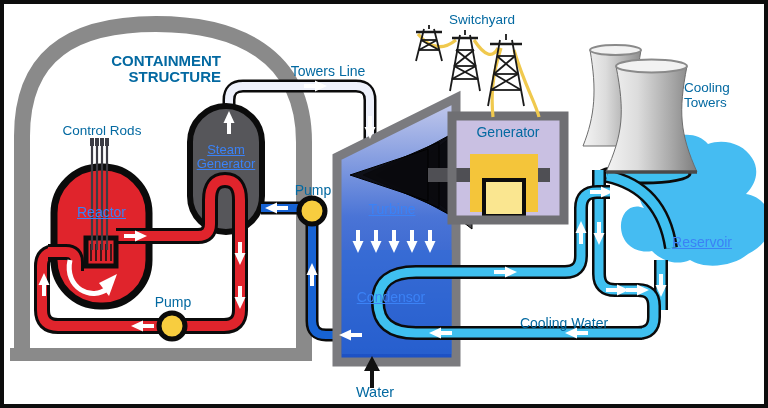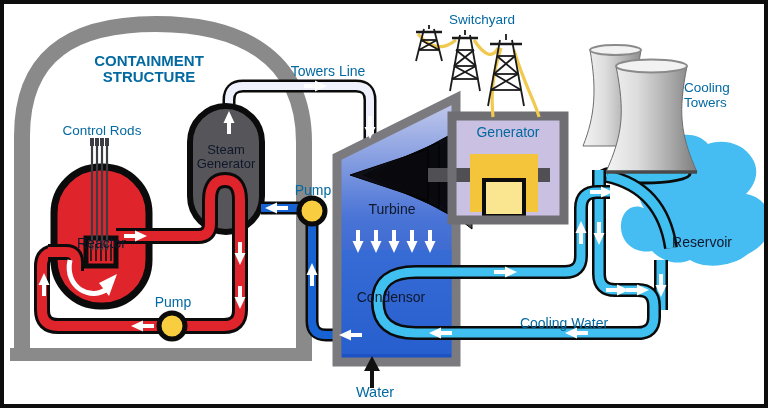--- a/index.html
+++ b/index.html
@@ -3,21 +3,21 @@
 <meta charset="utf-8">
 <style>
   html,body{margin:0;padding:0;background:#fff;}
   #stage{position:relative;width:768px;height:408px;box-sizing:border-box;
          border:4px solid #0d0d0d;background:#ffffff;overflow:hidden;
          font-family:"Liberation Sans", sans-serif;}
   #art{position:absolute;left:0;top:0;}
   .lbl{position:absolute;color:#0369a1;font-size:14px;line-height:15px;
        white-space:nowrap;}
   .ctr{text-align:center;}
-  .white{color:#0f172a;}
+  .white{color:#3b82f6;text-decoration:underline;}
   .bold{font-weight:bold;}
   .lbl span{display:block;}
 </style>
 </head>
 <body>
 
 <div id="stage">
 <svg id="art" width="768" height="408" viewBox="0 0 768 408">
   <defs>
     <linearGradient id="gTurb" x1="0" y1="0" x2="0" y2="1">
@@ -221,26 +221,26 @@
     <use href="#arw" transform="translate(636,286)"></use>
     <use href="#arw" transform="translate(657,284) rotate(90)"></use>
   </g>
 
   <g>
     <line x1="368" y1="366" x2="368" y2="384" stroke="#111111" stroke-width="4"></line>
     <polygon points="368,352 360,367 376,367" fill="#111111"></polygon>
   </g>
 </svg>
 
-<div class="lbl ctr bold" style="left:73px;top:49px;width:144px;font-size:15px;line-height:16px;">
+<div class="lbl ctr bold" style="left:73px;top:49px;width:144px;font-size:15px;line-height:16px;text-align:right;">
   <span>CONTAINMENT</span>
   <span>STRUCTURE</span>
 </div>
 <div class="lbl ctr" style="left:38px;top:119px;width:120px;font-size:13.5px;">Control Rods</div>
-<div class="lbl ctr white" style="left:50px;top:201px;width:95px;margin-top:31px;">Reactor</div>
+<div class="lbl ctr white" style="left:50px;top:201px;width:95px;">Reactor</div>
 <div class="lbl ctr white" style="left:186px;top:139px;width:72px;font-size:13px;line-height:14px;">
   <span>Steam</span>
   <span>Generator</span>
 </div>
 <div class="lbl ctr" style="left:139px;top:291px;width:60px;">Pump</div>
 <div class="lbl ctr" style="left:281px;top:179px;width:56px;">Pump</div>
 <div class="lbl ctr" style="left:276px;top:60px;width:96px;">Towers Line</div>
 <div class="lbl ctr" style="left:436px;top:8px;width:84px;font-size:13.5px;">Switchyard</div>
 <div class="lbl ctr" style="left:452px;top:121px;width:104px;">Generator</div>
 <div class="lbl ctr white" style="left:334px;top:198px;width:108px;">Turbine</div>

